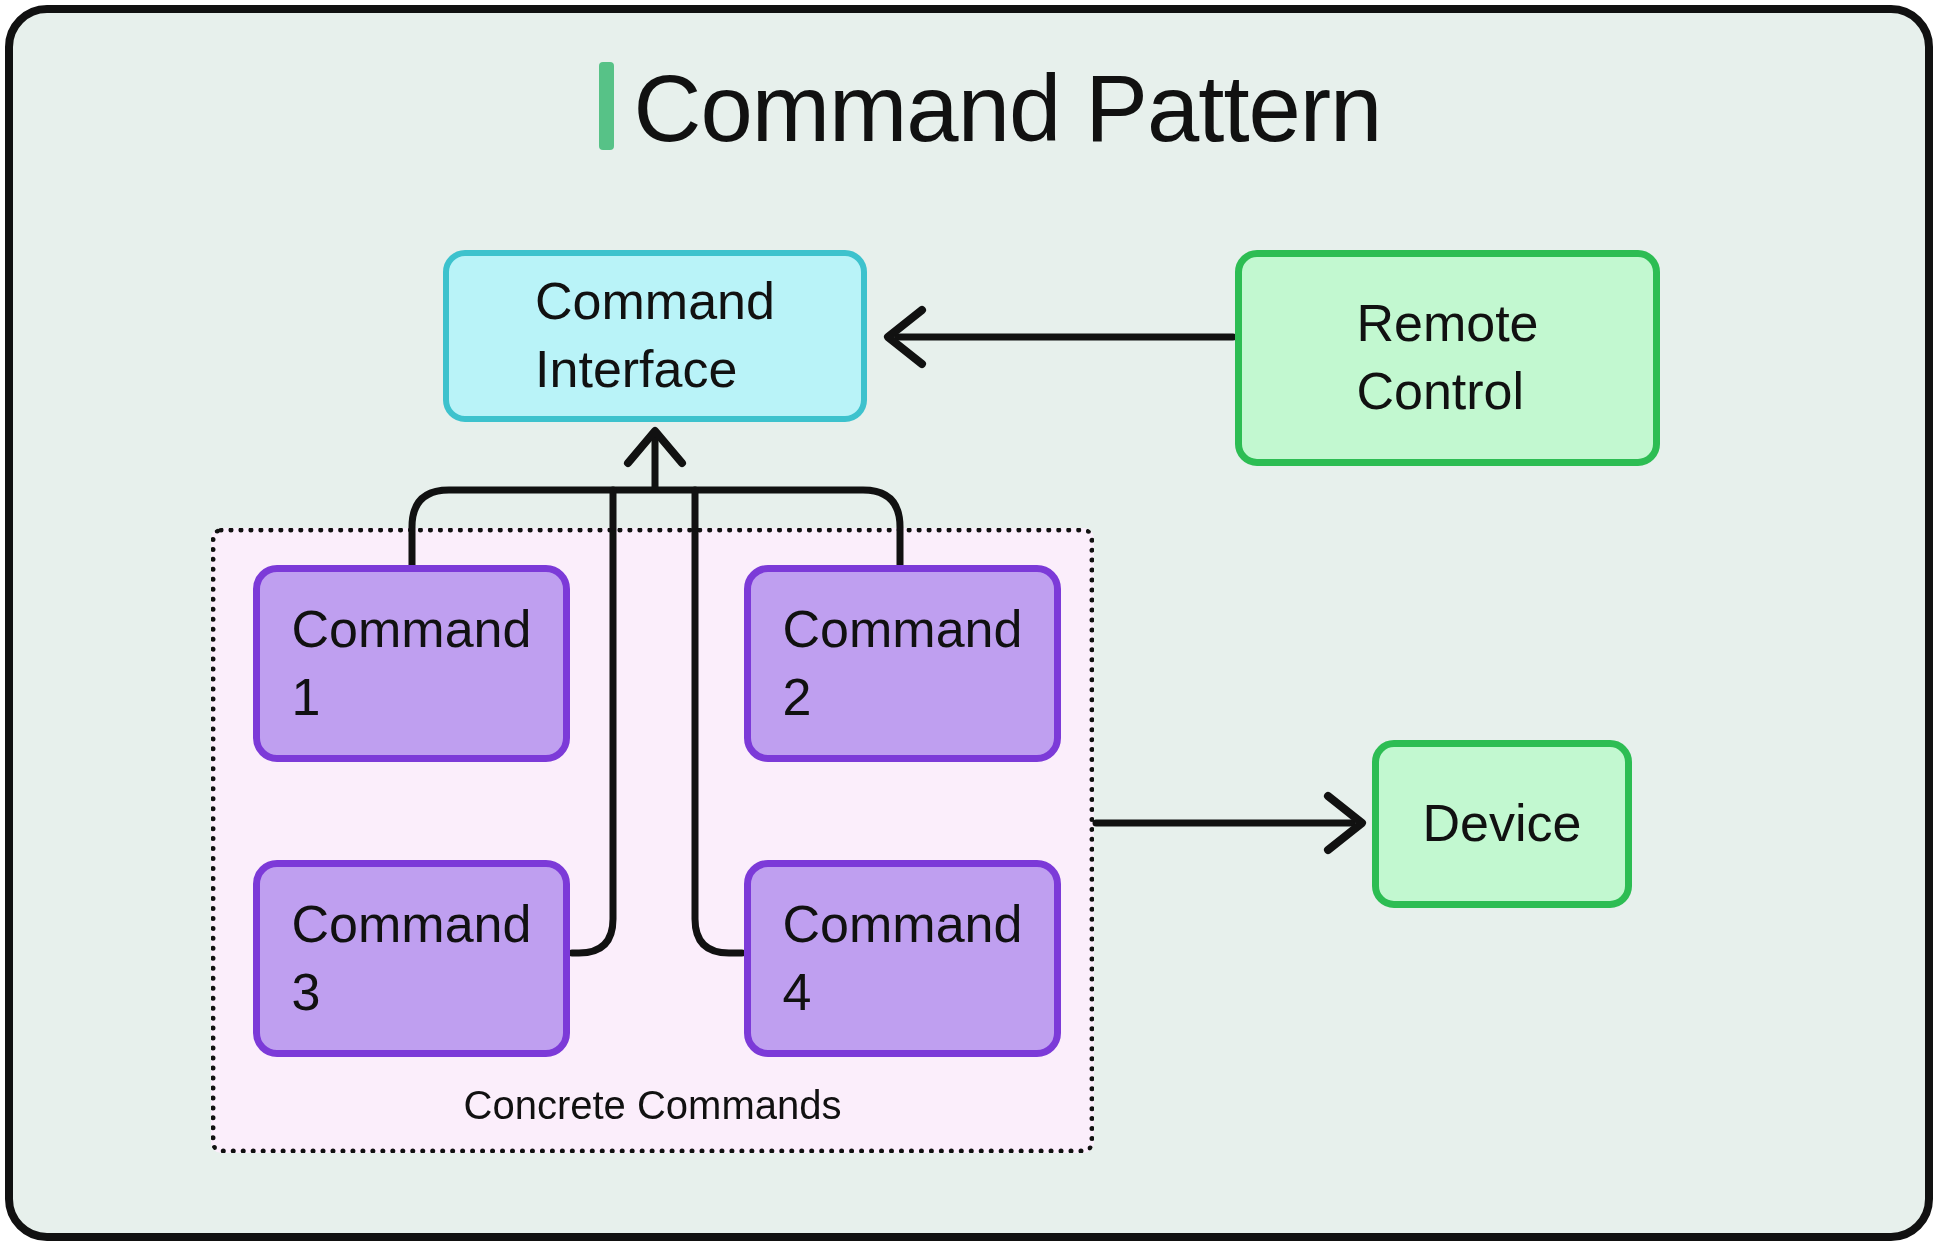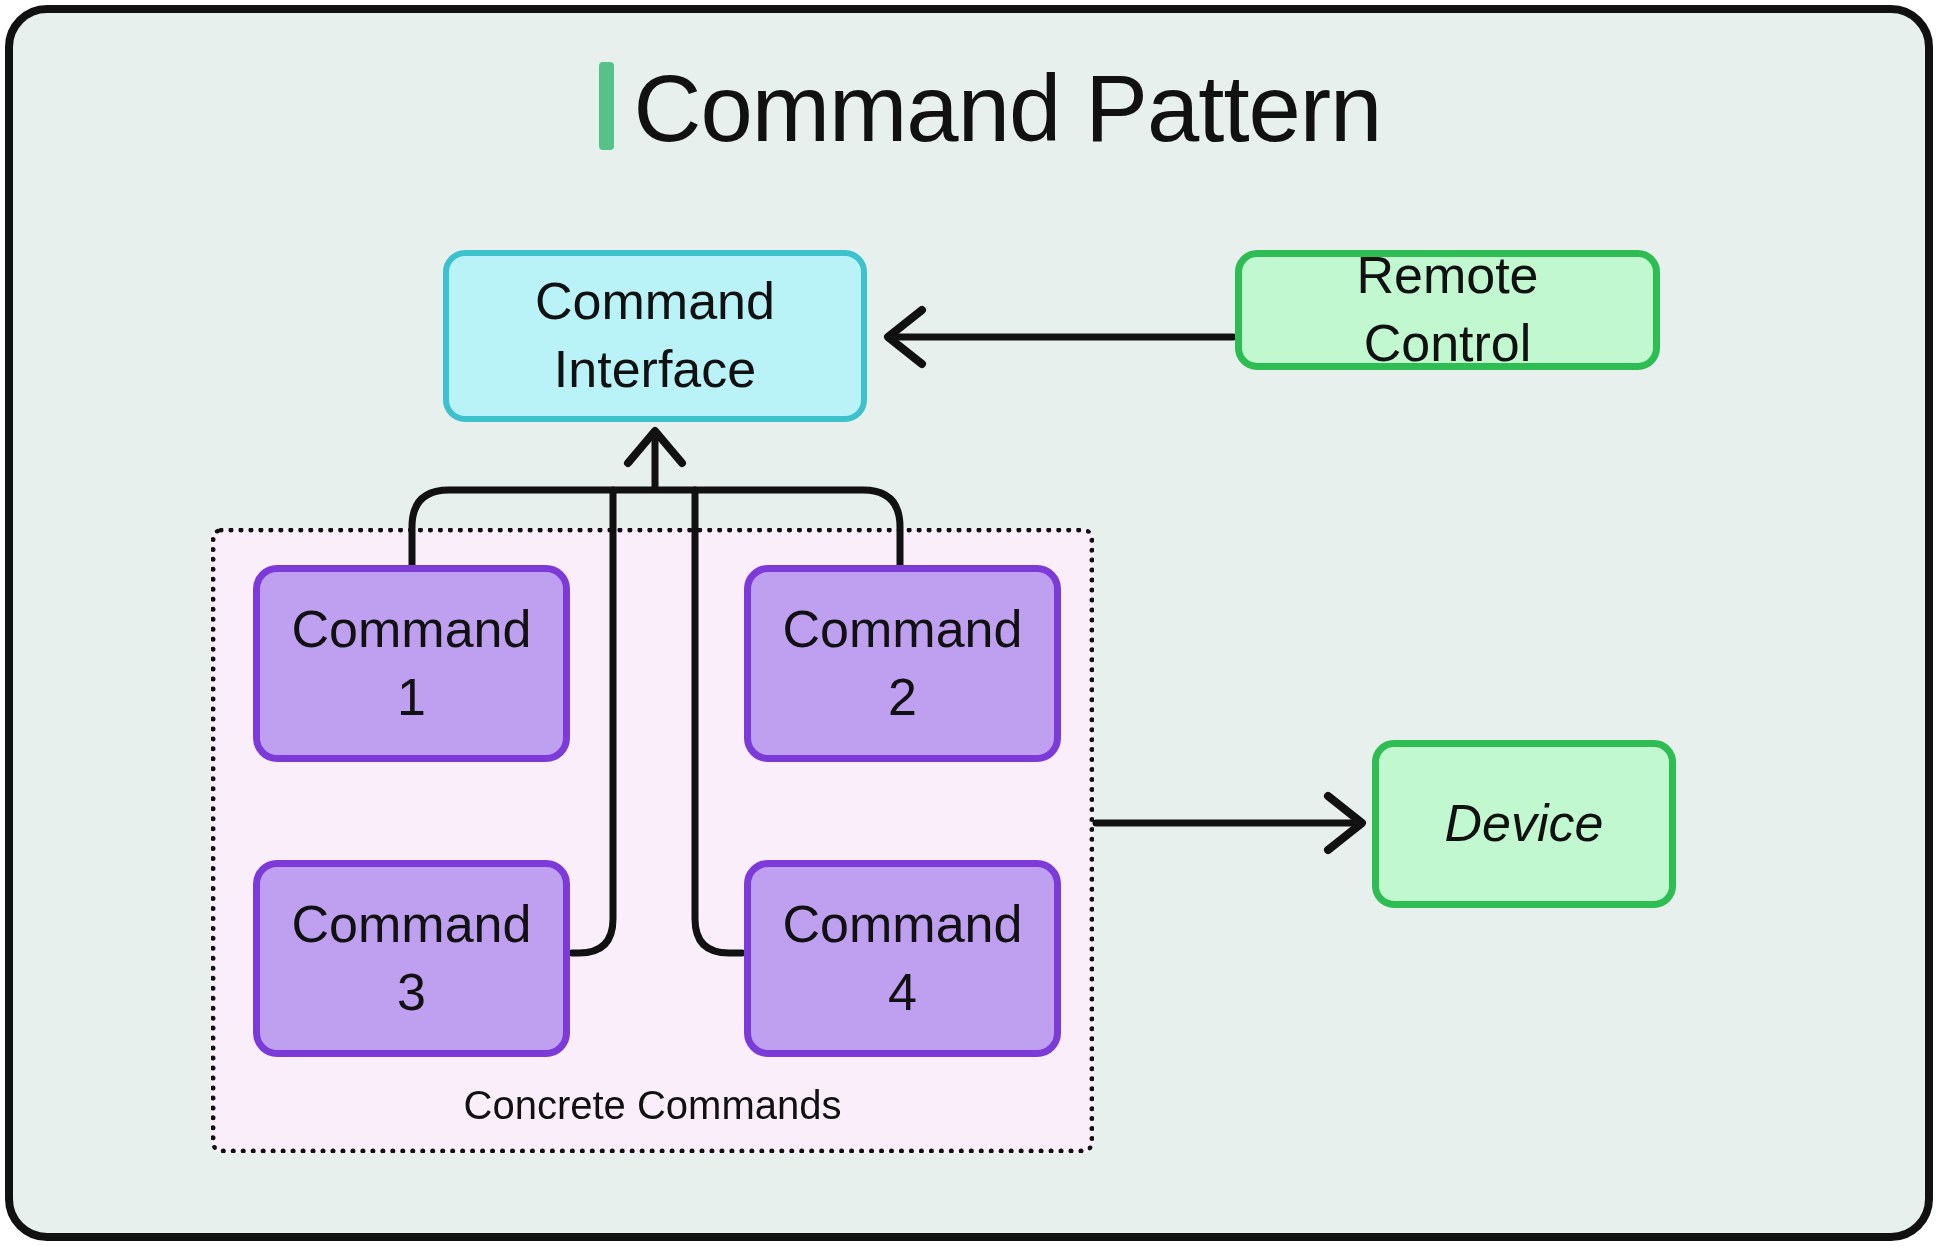--- a/index.html
+++ b/index.html
@@ -77,38 +77,37 @@
     stroke: var(--line-color);
     stroke-width: 7;
     stroke-linecap: round;
     stroke-linejoin: round;
   }
   .arrowhead { stroke-width: 8; }
 
   .node {
     position: absolute; z-index: 3;
     display: flex; align-items: center; justify-content: center;
-    text-align: center;
     white-space: pre-line;
     font-size: 52px; line-height: 1.3;
     color: var(--text-color);
   }
   .node-interface {
     left: 443px; top: 250px; width: 424px; height: 172px;
     background: var(--interface-fill);
     border: 6px solid var(--interface-border);
     border-radius: 22px;
   }
   .node-green {
     background: var(--green-fill);
     border: 7px solid var(--green-border);
     border-radius: 22px;
   }
-  .node-remote { left: 1235px; top: 250px; width: 425px; height: 120px; }
-  .node-device { left: 1372px; top: 740px; width: 304px; height: 168px; font-style: italic; }
+  .node-remote { left: 1235px; top: 250px; width: 425px; height: 216px; }
+  .node-device { left: 1372px; top: 740px; width: 260px; height: 168px; }
   .node-purple {
     width: 317px; height: 197px;
     background: var(--purple-fill);
     border: 7px solid var(--purple-border);
     border-radius: 24px;
   }
   .node-c1 { left: 253px; top: 565px; }
   .node-c2 { left: 744px; top: 565px; }
   .node-c3 { left: 253px; top: 860px; }
   .node-c4 { left: 744px; top: 860px; }

